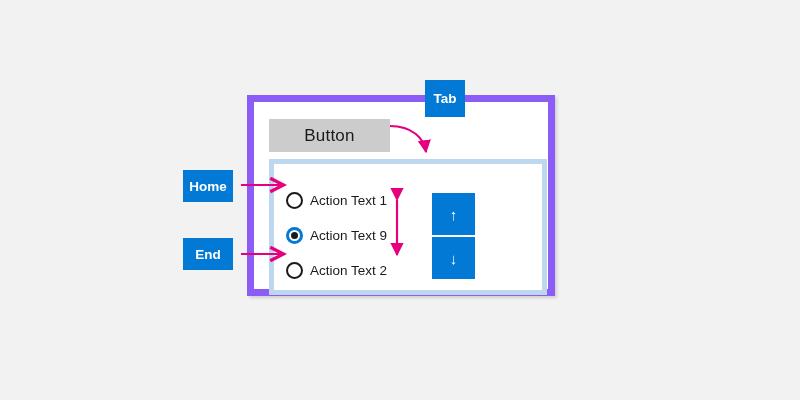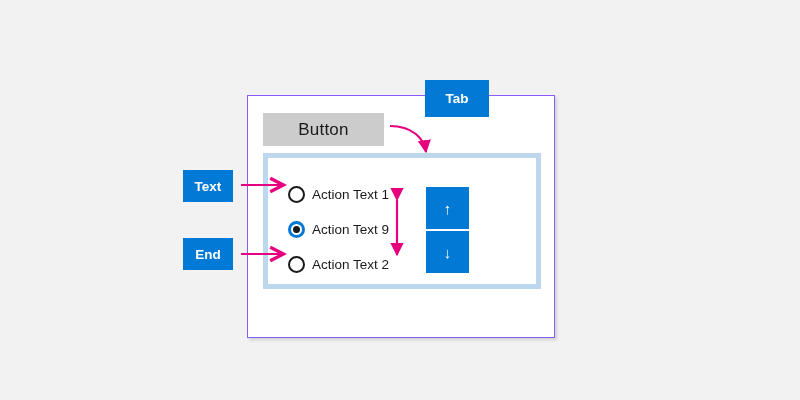--- a/index.html
+++ b/index.html
@@ -30,23 +30,23 @@
     pointer-events: none;
     z-index: 40;
   }
 
   
   #app-window {
     position: absolute;
     left: 247px;
     top: 95px;
     width: 308px;
-    height: 243px;
-    background: #ffffff;
-    border: 1px solid #8b5cf6;
+    height: 201px;
+    background: #ffffff;
+    border: 7px solid #8b5cf6;
     box-sizing: border-box;
     box-shadow: 2px 2px 3px rgba(0,0,0,0.14);
     z-index: 10;
   }
 
   
   #button-control {
     position: absolute;
     left: 15px;
     top: 17px;
@@ -72,21 +72,21 @@
     width: 278px;
     height: 136px;
     border: 5px solid #bdd7ee;
     background: #ffffff;
     box-sizing: border-box;
   }
 
   
   #radio-list {
     position: absolute;
-    left: 20px;
+    left: 12px;
     top: 19px;
     width: 150px;
   }
   .radio-item {
     display: flex;
     align-items: center;
     height: 35px;
     gap: 7px;
   }
   .radio-mark {
@@ -152,21 +152,21 @@
     font-weight: bold;
     display: flex;
     align-items: center;
     justify-content: center;
     z-index: 50;
     box-sizing: border-box;
   }
   #badge-tab {
     left: 425px;
     top: 80px;
-    width: 64px;
+    width: 40px;
     height: 37px;
   }
   #badge-home {
     left: 183px;
     top: 170px;
     width: 50px;
     height: 32px;
   }
   #badge-end {
     left: 183px;
@@ -237,20 +237,20 @@
     <line x1="241" y1="185" x2="283" y2="185" stroke="#e6007e" stroke-width="2.2" marker-end="url(#mk-head-open)"></line>
 
     <line x1="241" y1="254" x2="283" y2="254" stroke="#e6007e" stroke-width="2.2" marker-end="url(#mk-head-open)"></line>
   </svg>
 
   <div class="key-badge" id="badge-tab">
     <span>Tab</span>
   </div>
 
   <div class="key-badge" id="badge-home">
-    <span>Text</span>
+    <span>Home</span>
   </div>
 
   <div class="key-badge" id="badge-end">
     <span>End</span>
   </div>
 
 </div>
 
 </body></html>

